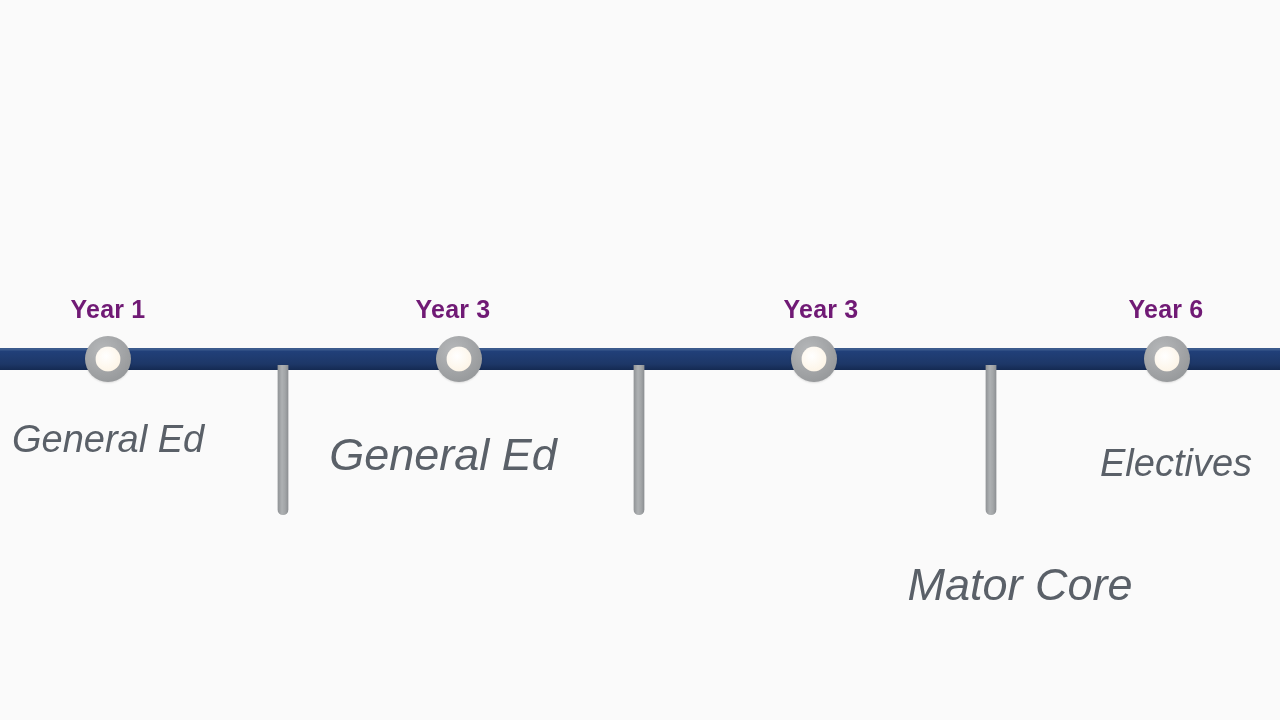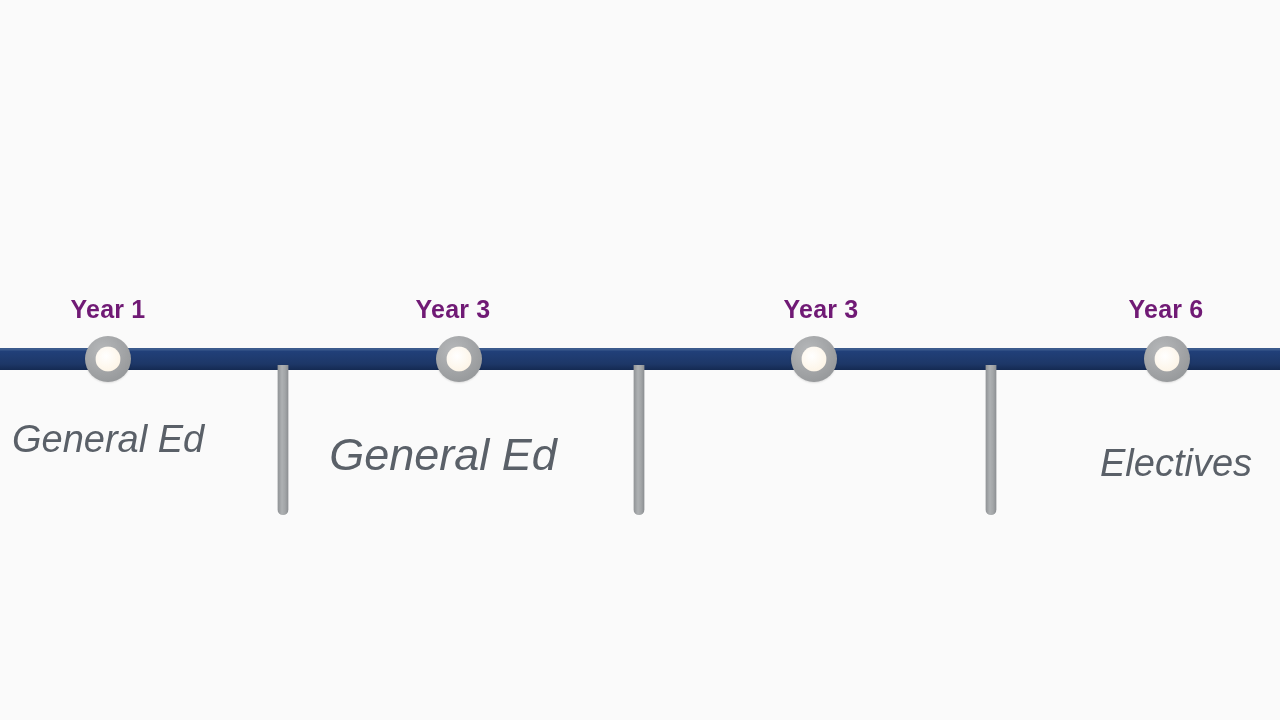--- a/index.html
+++ b/index.html
@@ -128,14 +128,15 @@
     <div class="marker-core"></div>
   </div>
 
   <div class="cat-label cat-sm" style="left:12px; top:420px;">General Ed</div>
 
   <div class="cat-label cat-lg centered" style="left:443px; top:432px;">General Ed</div>
 
 
   <div class="cat-label cat-sm centered" style="left:1176px; top:420px;margin-top:24px;">Electives</div>
 
+  <div class="cat-label cat-lg centered" style="left:1020px; top:562px;">Mator Core</div>
 
 </div>
 
 </body></html>

